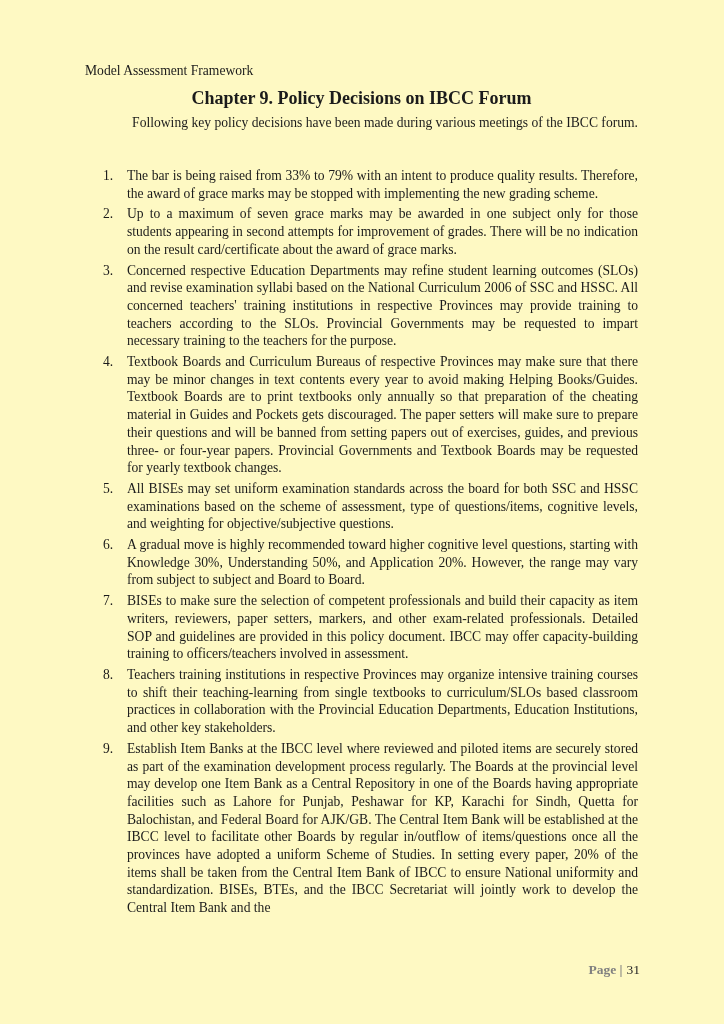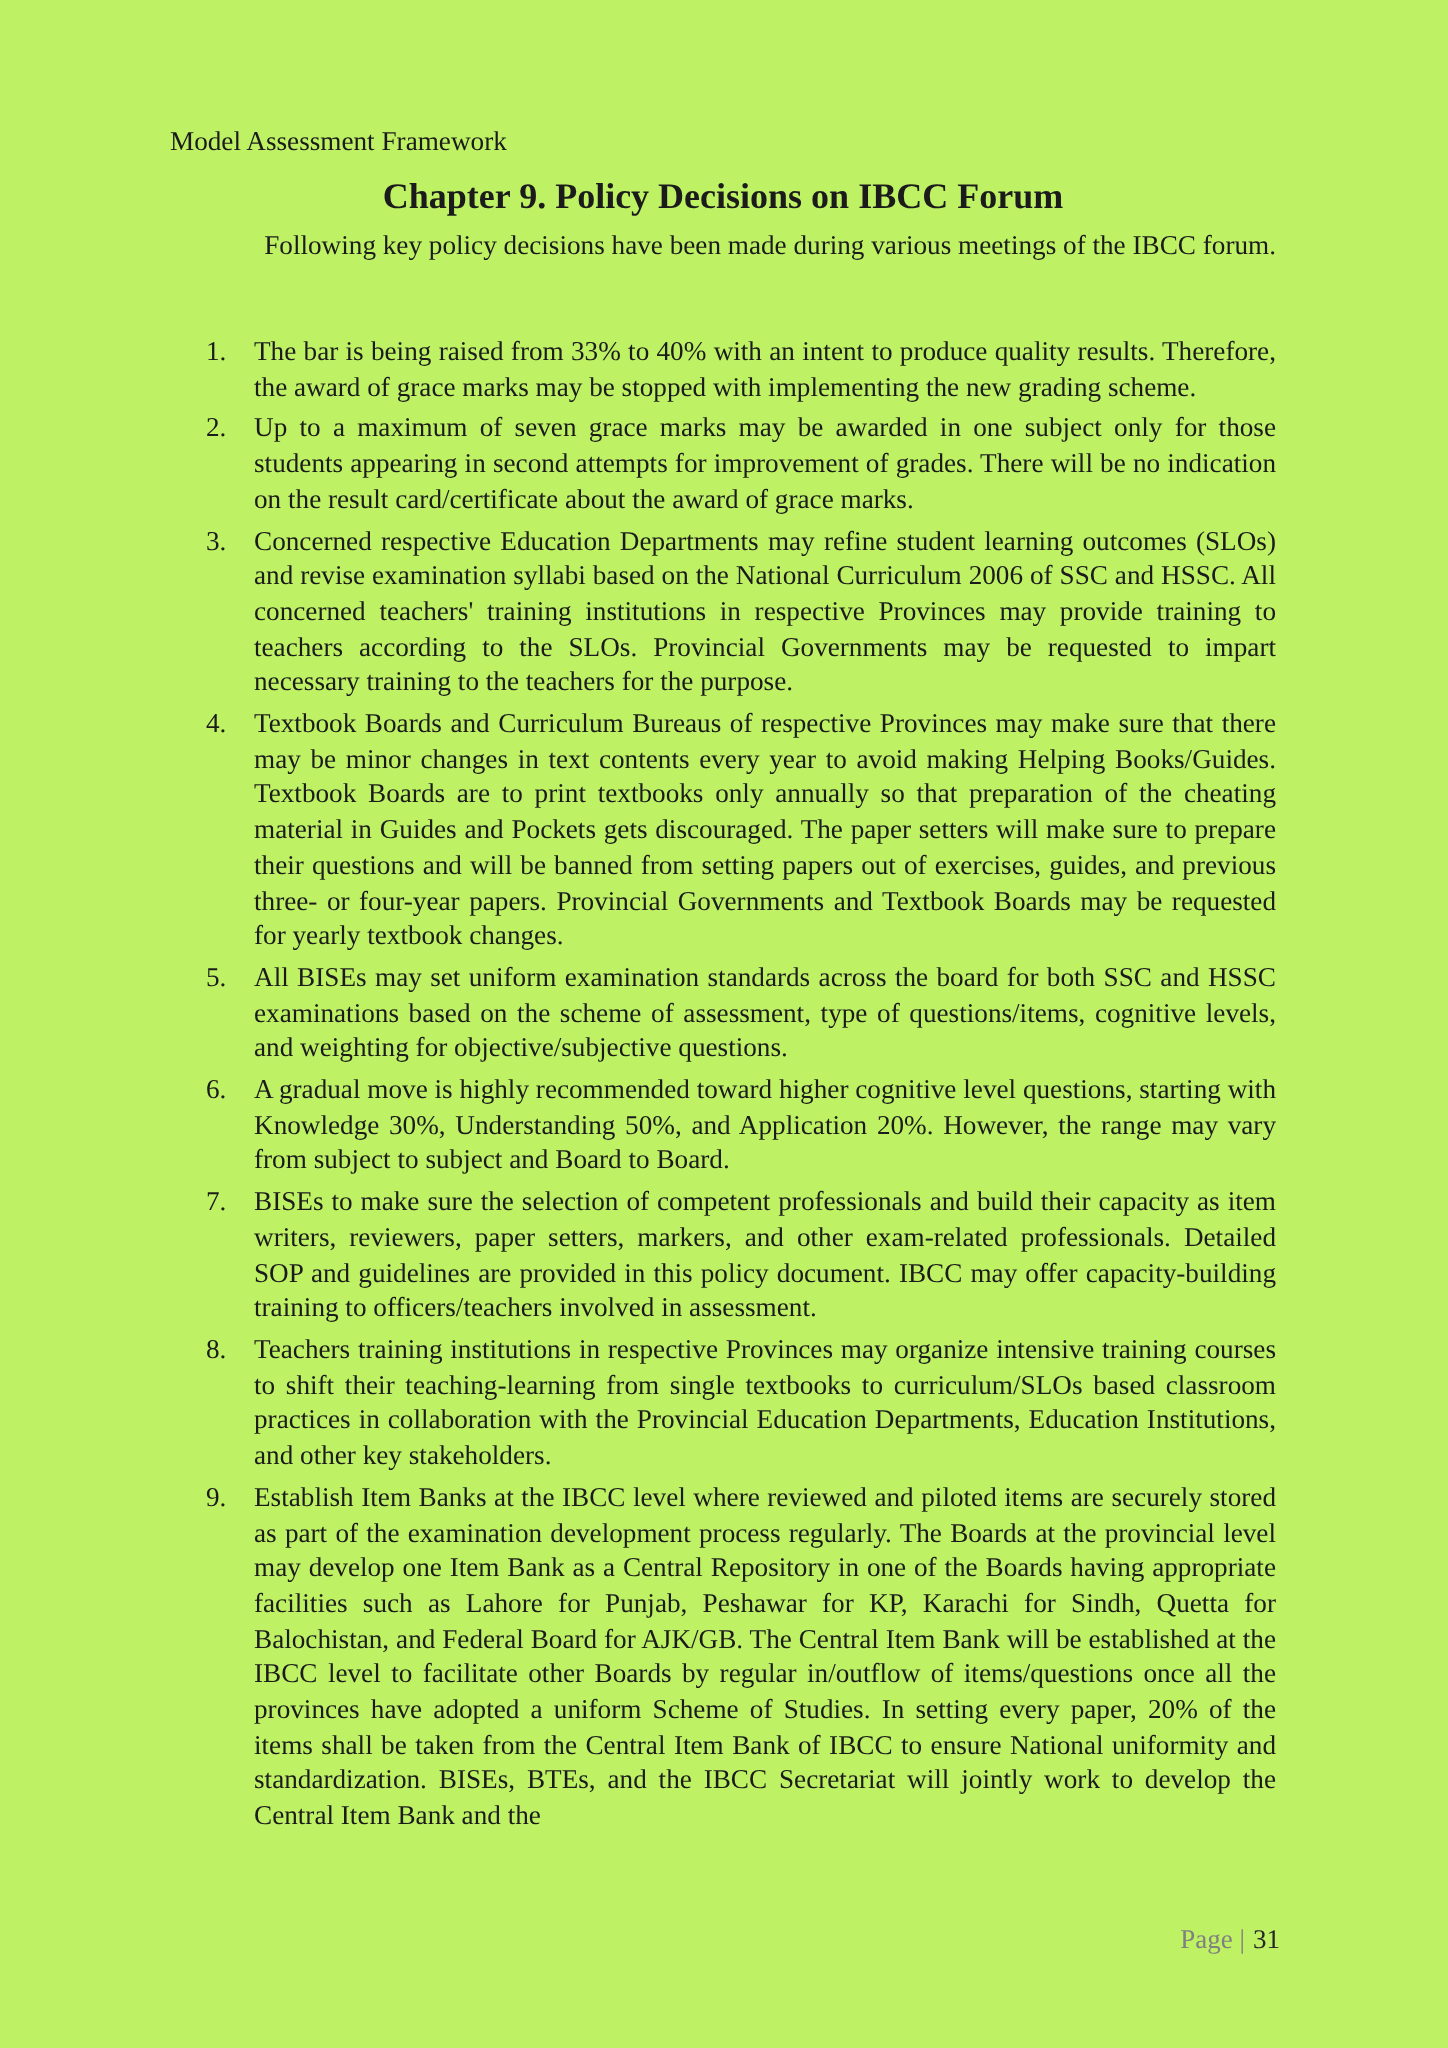--- a/index.html
+++ b/index.html
@@ -5,21 +5,21 @@
   html, body {
     margin: 0;
     padding: 0;
     background: #ffffff;
   }
   .page {
     position: relative;
     width: 724px;
     height: 1024px;
     margin: 0 auto;
-    background: #bef264;
+    background: #fef9c3;
     box-sizing: border-box;
     padding: 62px 86px 0 85px;
     font-family: "Liberation Serif", "DejaVu Serif", serif;
     color: #1b1b1b;
     overflow: hidden;
   }
   .doc-header {
     font-size: 13.6px;
     line-height: 18px;
     text-align: left;
@@ -58,38 +58,38 @@
     top: 0;
     text-align: left;
   }
   .page-footer {
     position: absolute;
     right: 84px;
     top: 961px;
     font-size: 13.5px;
     line-height: 18px;
   }
-  .page-footer .footer-label { color: #808080; }
+  .page-footer .footer-label { color: #808080; font-weight: bold; }
   .page-footer .footer-number { color: #262626; margin-left: 4px; }
 </style>
 </head>
 <body>
 
 <div class="page">
 
   <p class="doc-header">Model Assessment Framework</p>
 
   <h1 class="chapter-title">Chapter 9. Policy Decisions on IBCC Forum</h1>
 
   <p class="intro">Following key policy decisions have been made during various meetings of the IBCC forum.</p>
 
   <ol class="policy-list">
     <li>
       <span class="num">1.</span>
-      <span>The bar is being raised from 33% to 40% with an intent to produce quality results. Therefore, the award of grace marks may be stopped with implementing the new grading scheme.</span>
+      <span>The bar is being raised from 33% to 79% with an intent to produce quality results. Therefore, the award of grace marks may be stopped with implementing the new grading scheme.</span>
     </li>
     <li>
       <span class="num">2.</span>
       <span>Up to a maximum of seven grace marks may be awarded in one subject only for those students appearing in second attempts for improvement of grades. There will be no indication on the result card/certificate about the award of grace marks.</span>
     </li>
     <li>
       <span class="num">3.</span>
       <span>Concerned respective Education Departments may refine student learning outcomes (SLOs) and revise examination syllabi based on the National Curriculum 2006 of SSC and HSSC. All concerned teachers' training institutions in respective Provinces may provide training to teachers according to the SLOs. Provincial Governments may be requested to impart necessary training to the teachers for the purpose.</span>
     </li>
     <li>

